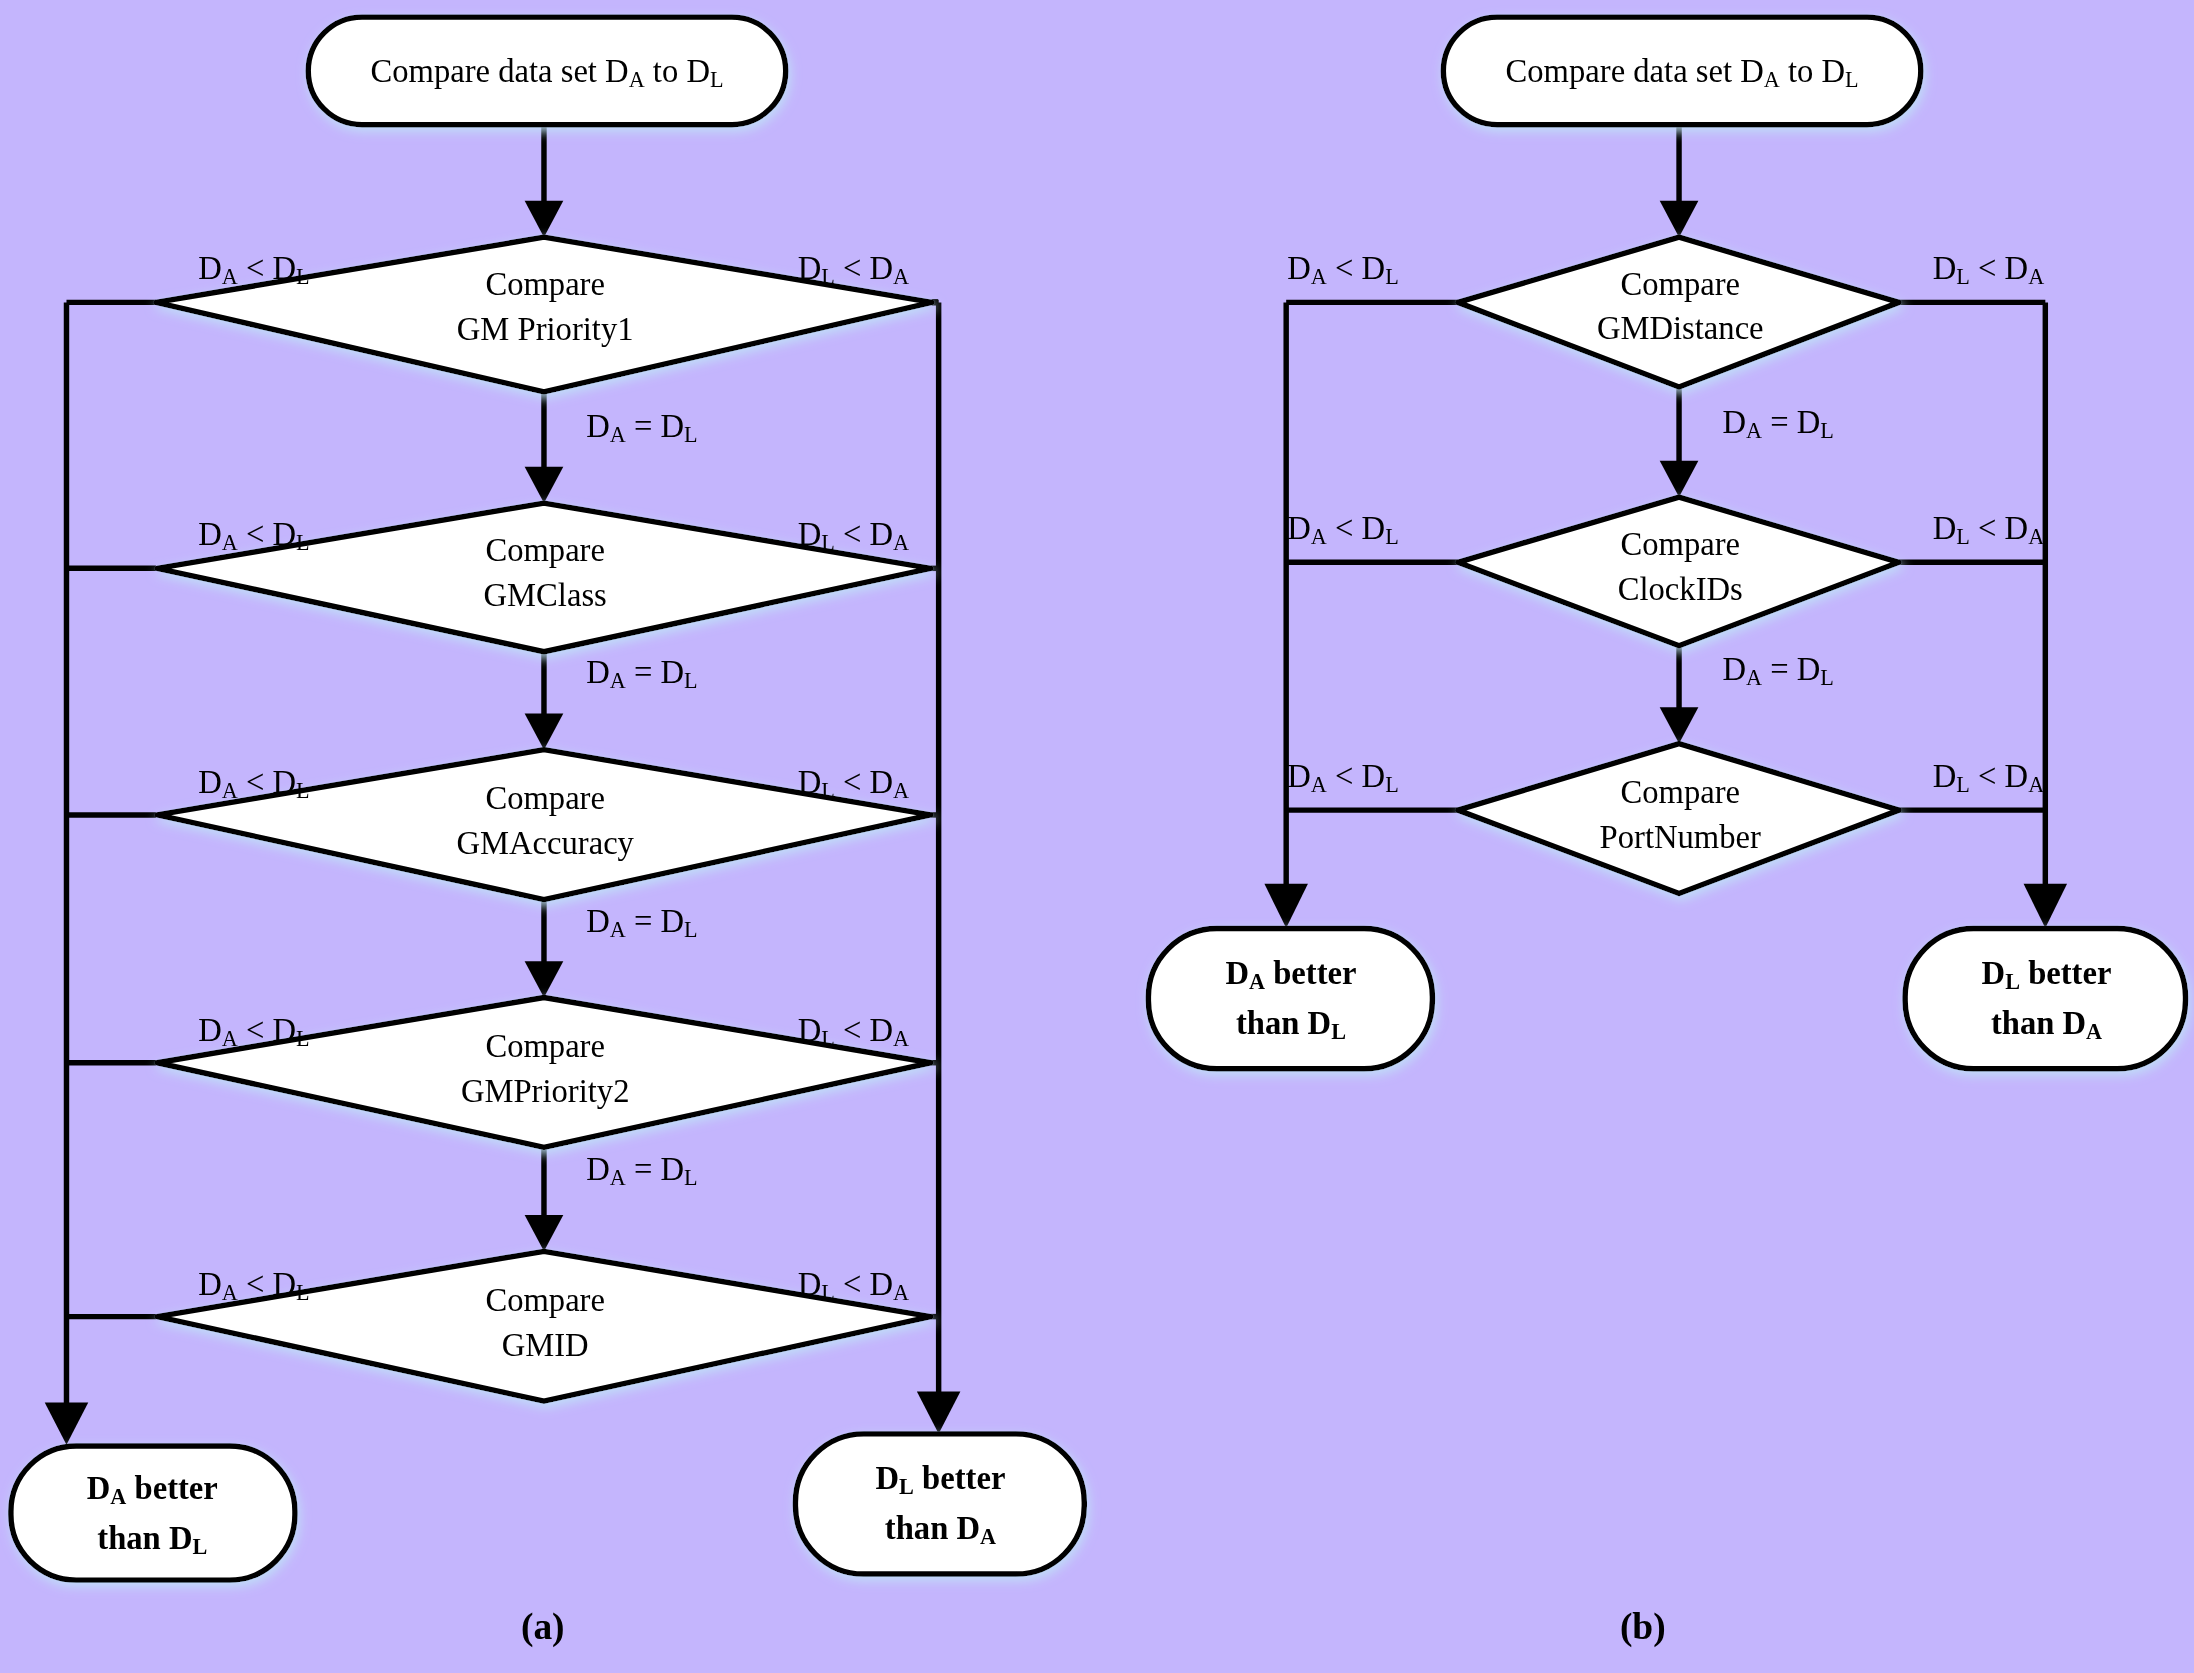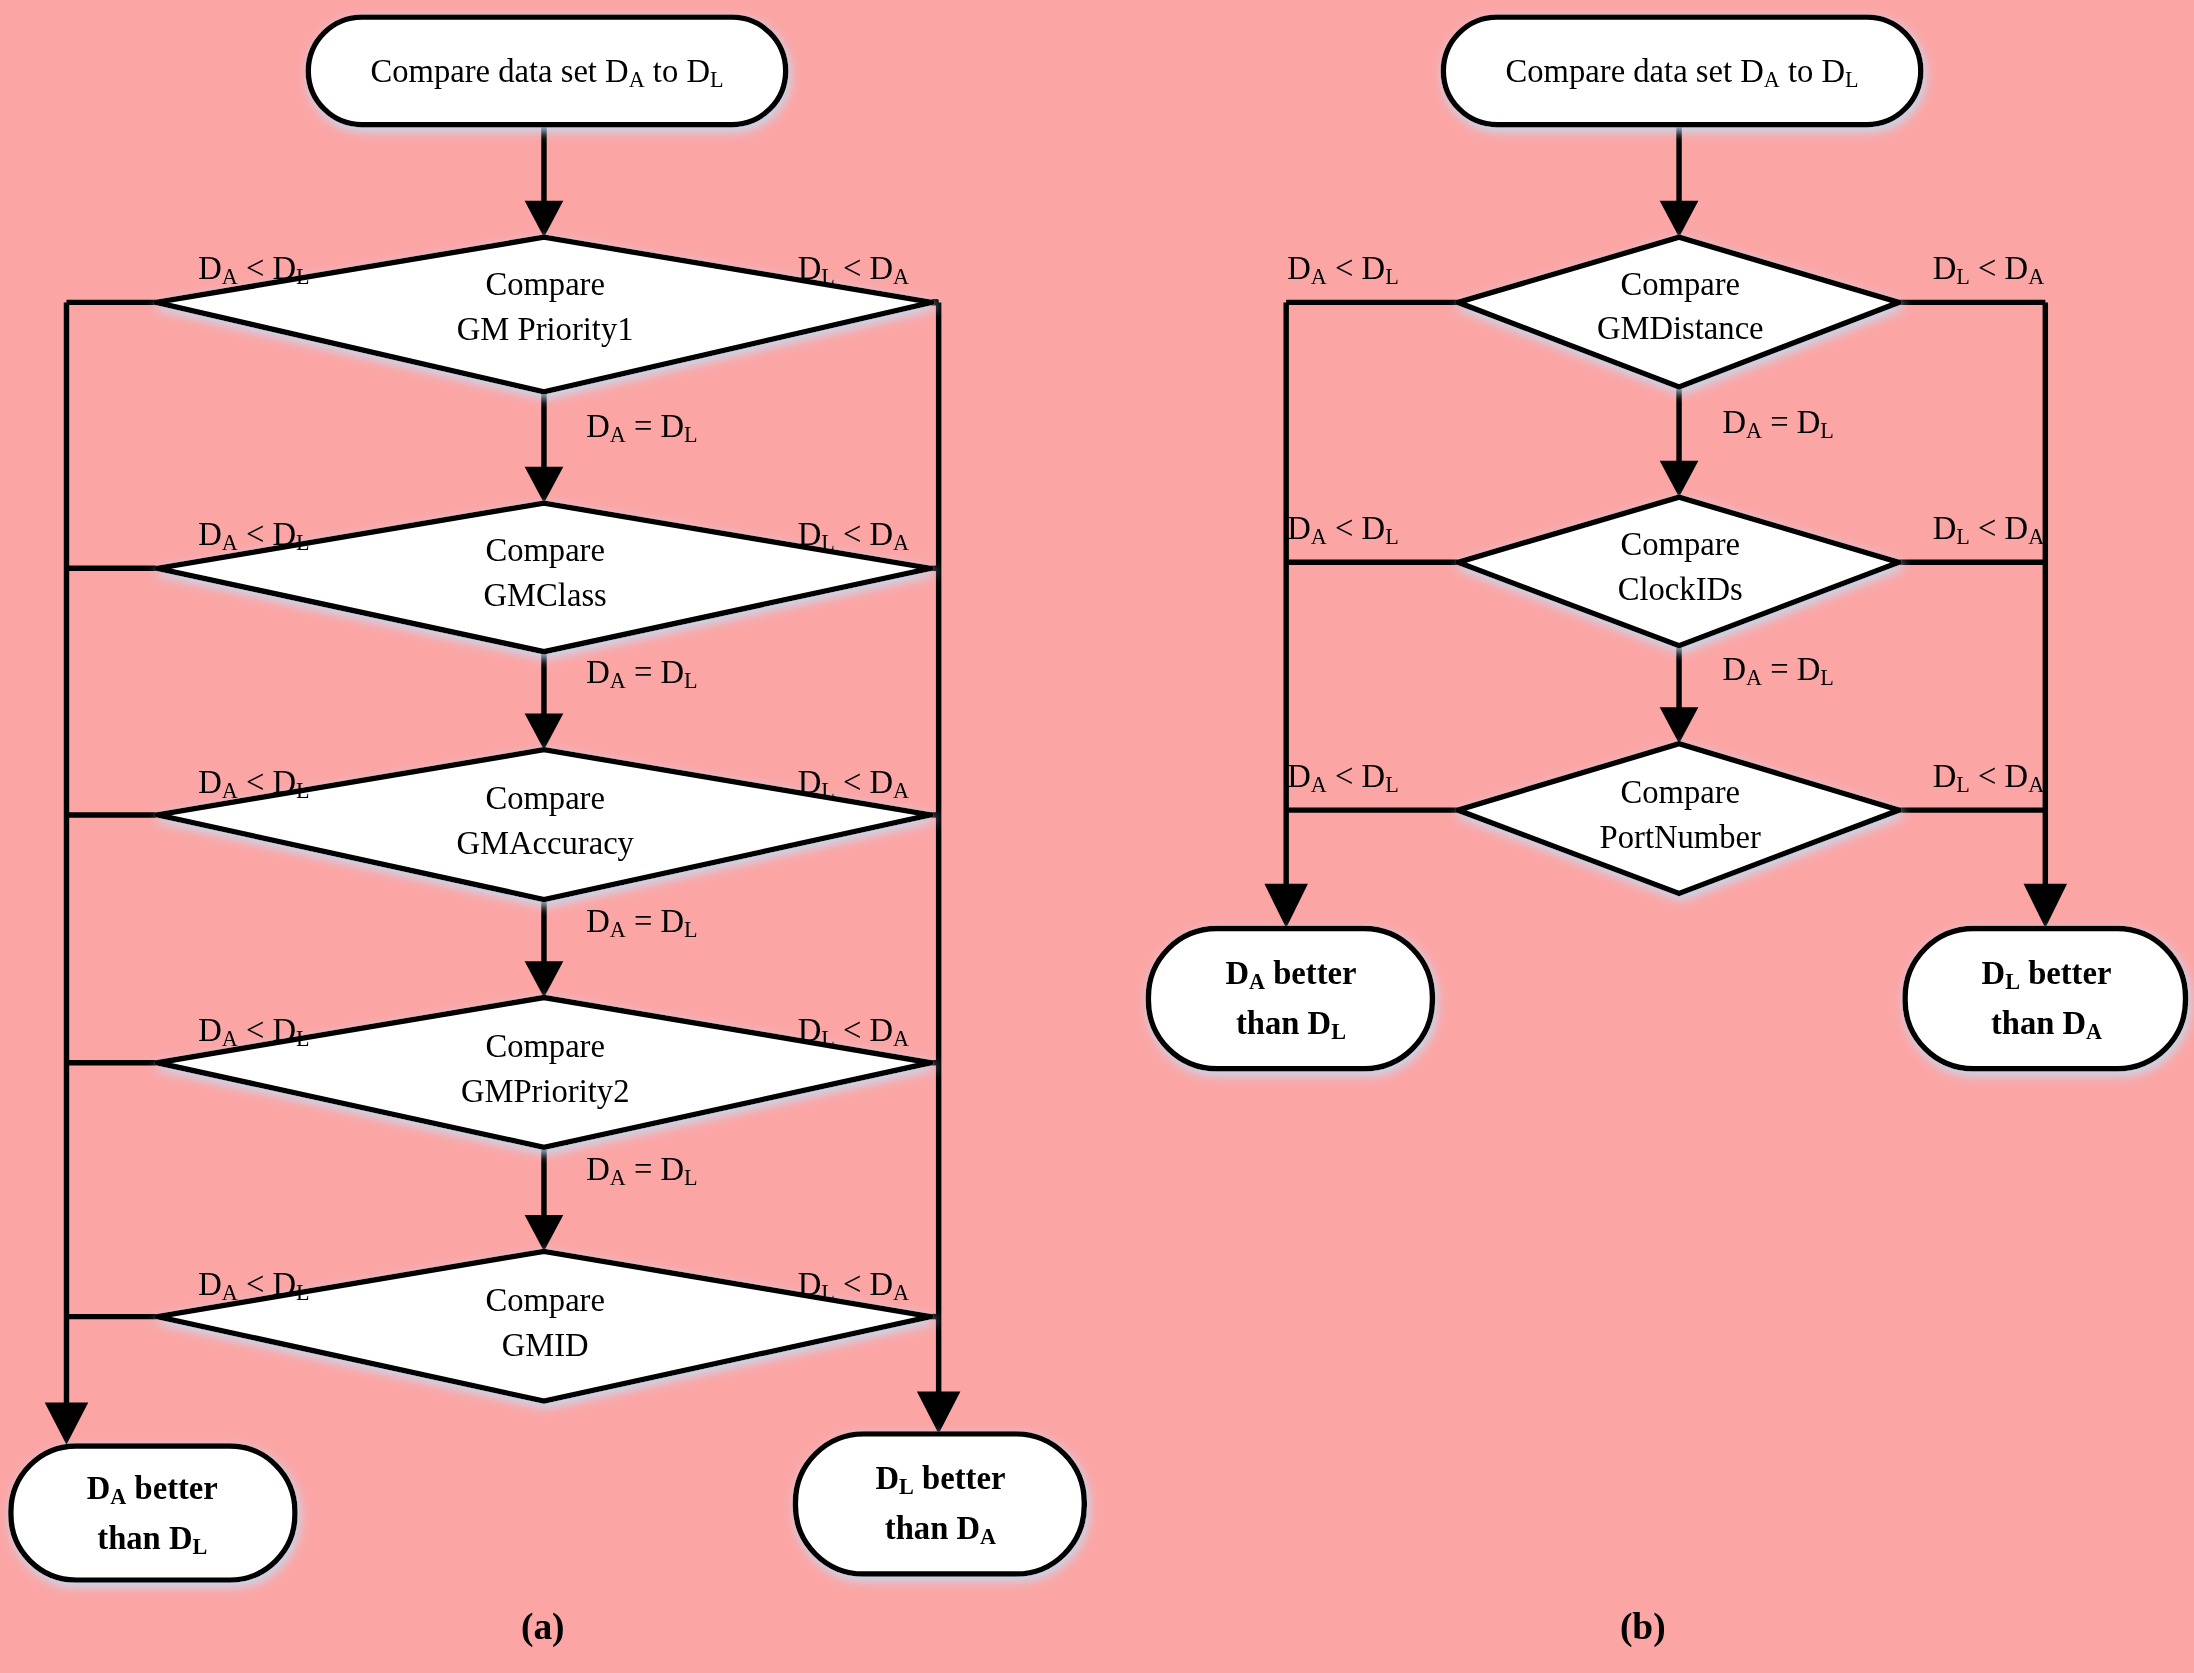--- a/index.html
+++ b/index.html
@@ -10,21 +10,21 @@
   body {
     width: 2194px;
     height: 1674px;
     font-family: "Liberation Serif", "DejaVu Serif", serif;
     overflow: hidden;
   }
   #figure-root {
     position: relative;
     width: 2194px;
     height: 1674px;
-    background: #fca5a5;
+    background: #c4b5fd;
   }
   svg.flow-canvas {
     position: absolute;
     top: 0;
     left: 0;
     width: 2194px;
     height: 1674px;
     display: block;
   }
   .shape-outline {

